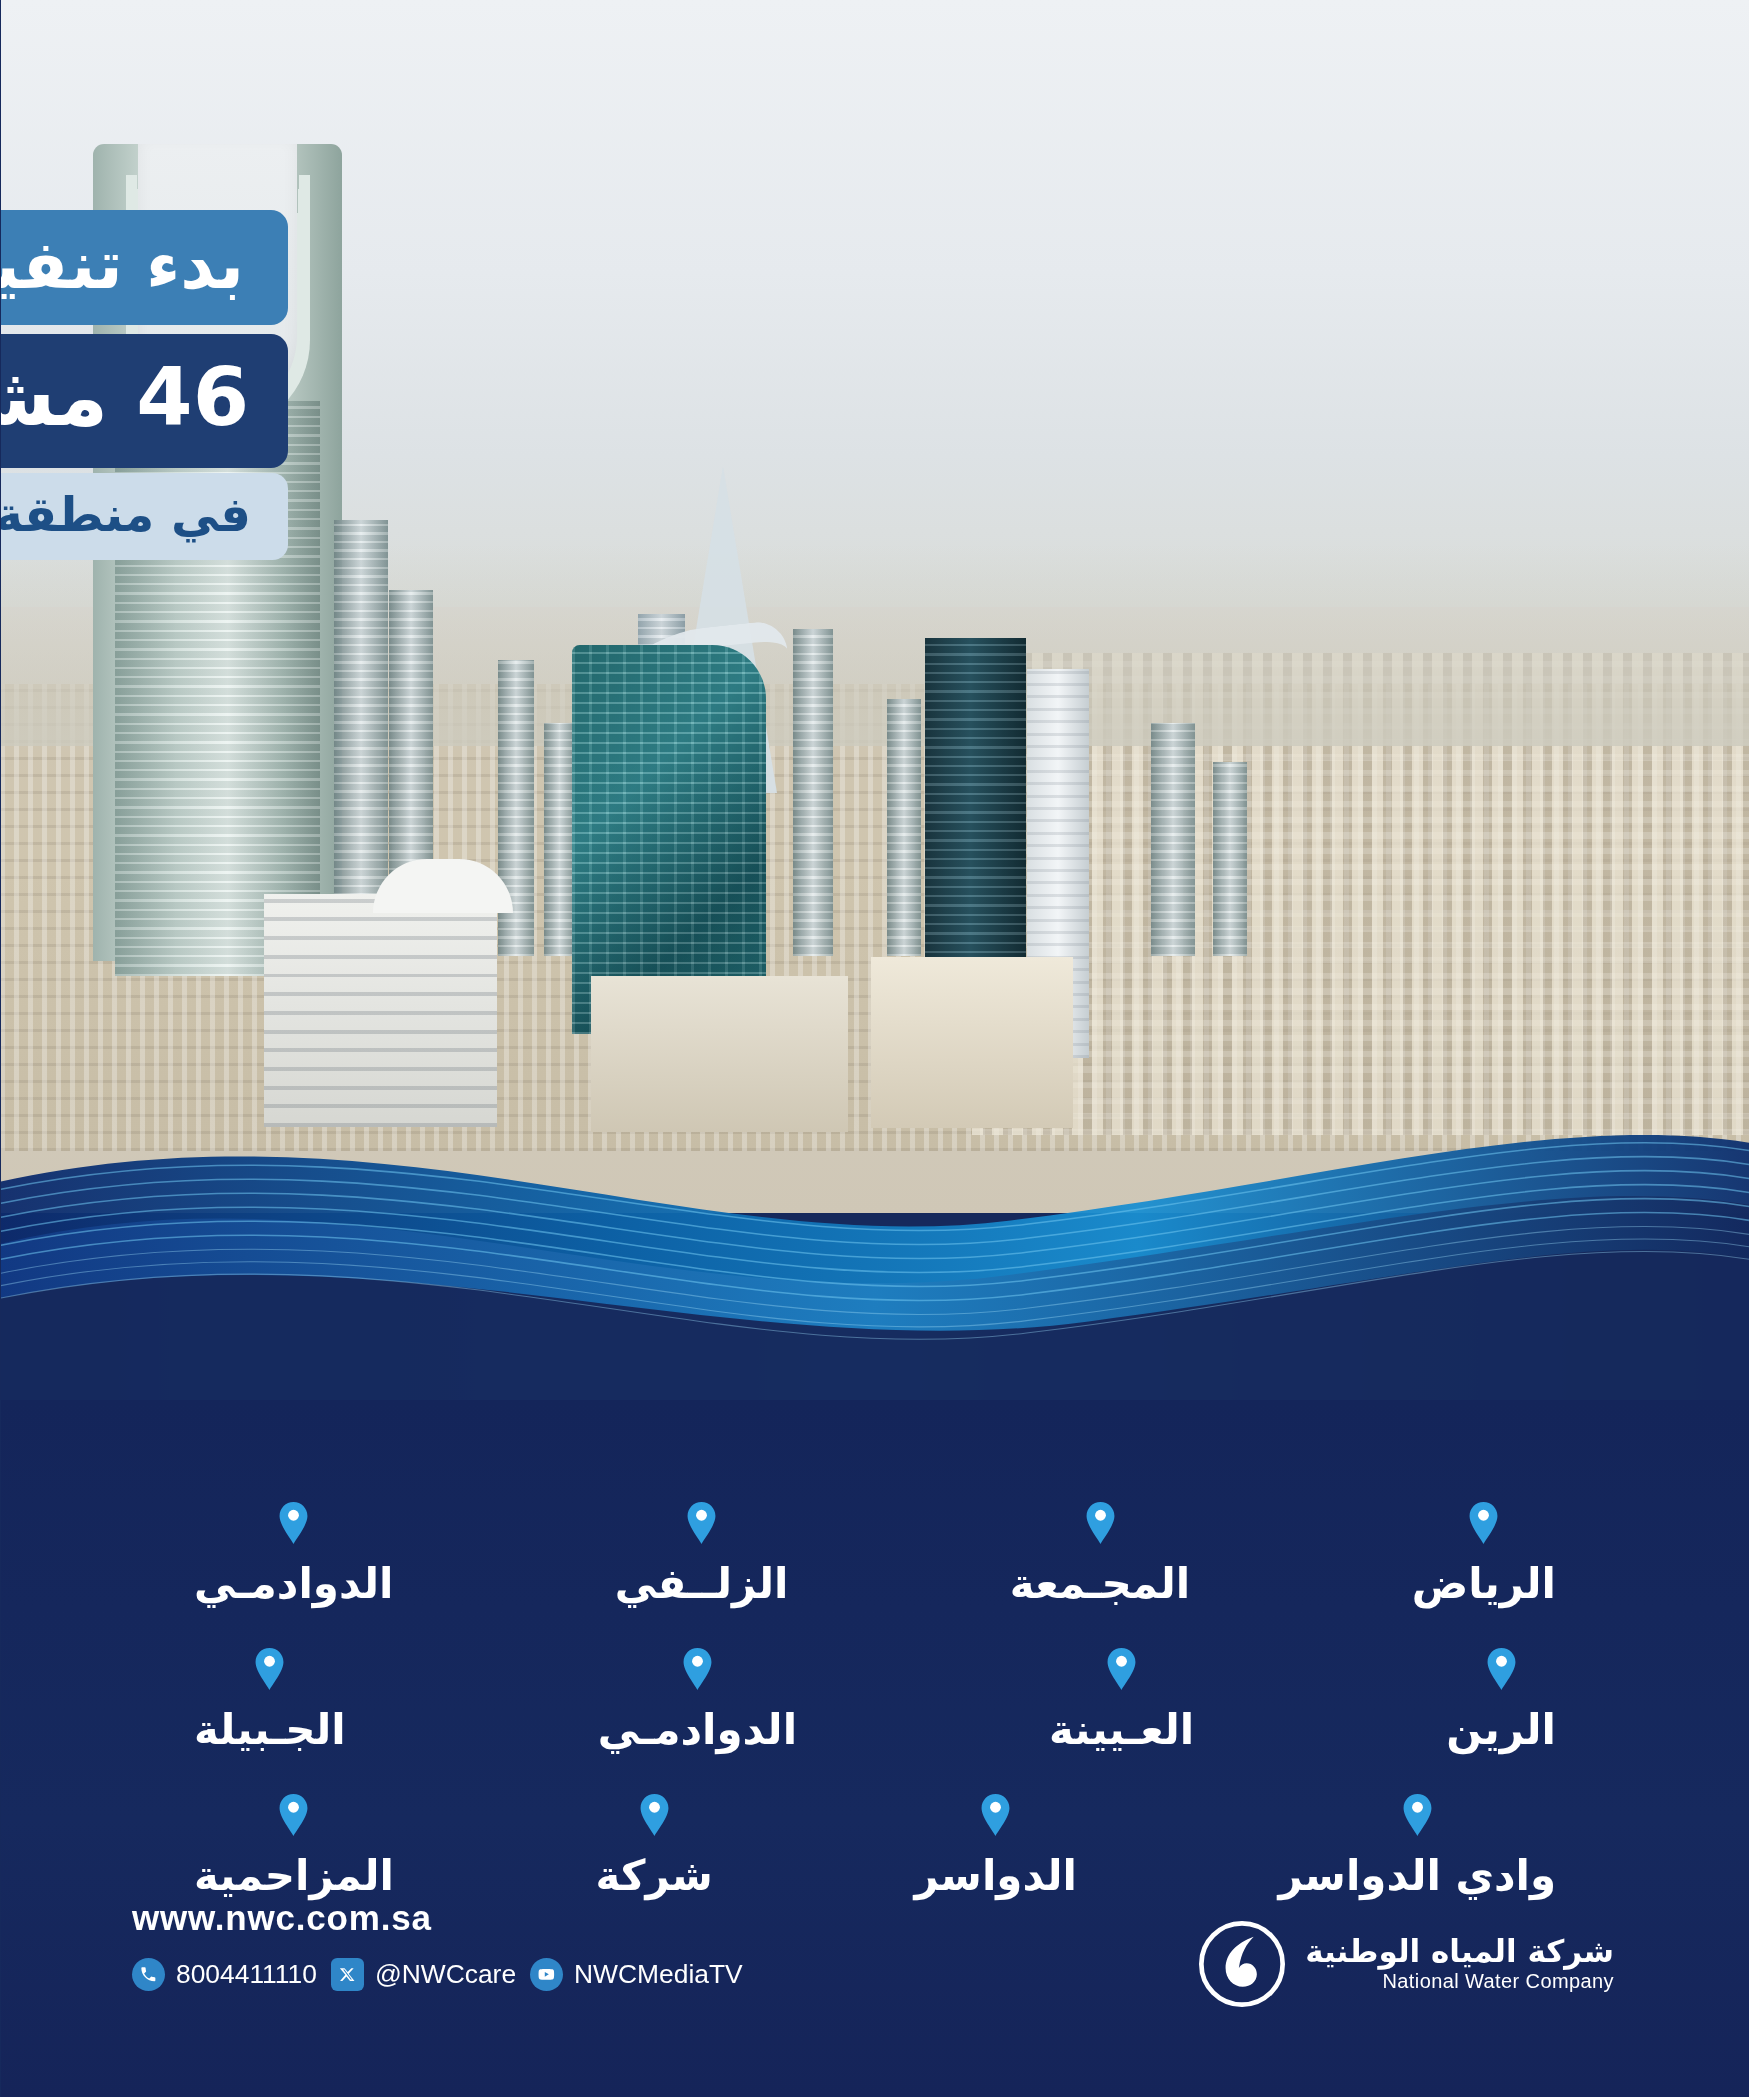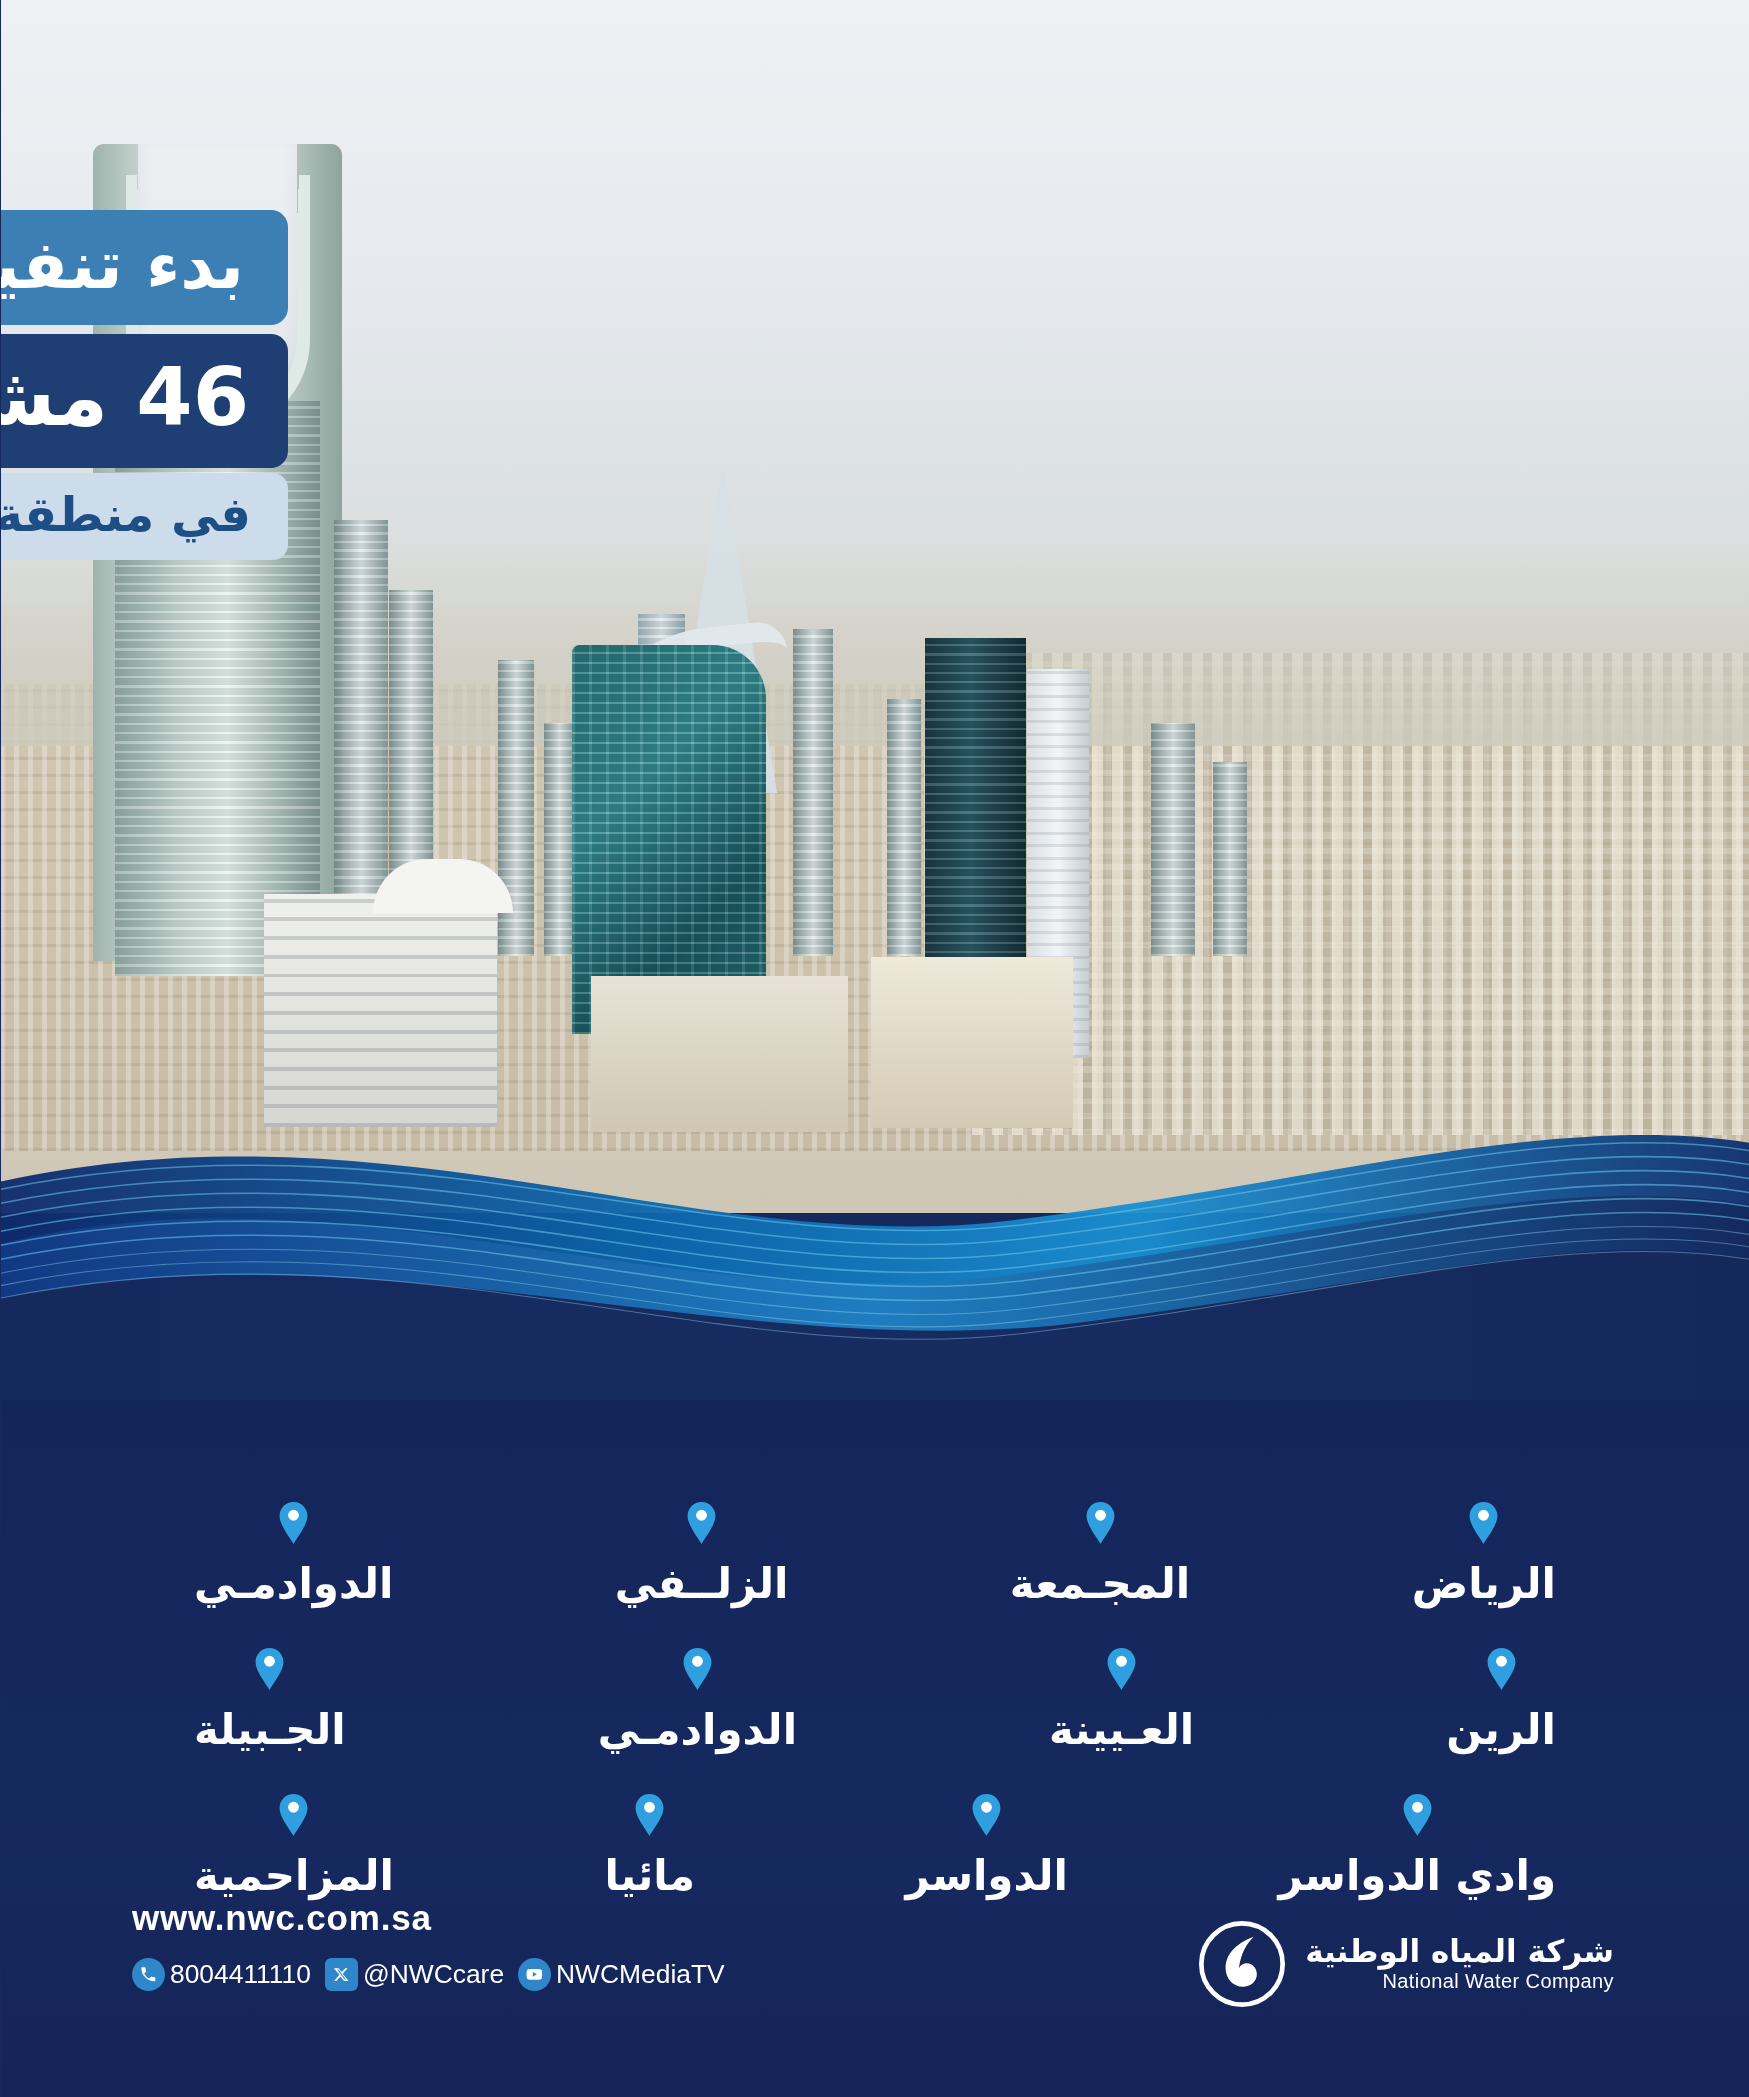--- a/index.html
+++ b/index.html
@@ -238,21 +238,21 @@
   
   .footer-left {
     position:absolute; left: 132px; top: 1898px; color:#ffffff;
     direction: ltr; text-align:left;
   }
   .site {
     font-size: 35px; font-weight: 700; letter-spacing: 0.8px; color:#ffffff; margin-bottom: 20px;
     font-family: "Liberation Sans", sans-serif;
   }
   .social-row { display:flex; flex-direction:row; align-items:center; gap: 14px; }
-  .social-item { display:flex; flex-direction:row; align-items:center; gap: 5px; }
+  .social-item { display:flex; flex-direction:row; align-items:center; gap: 11px; }
   .social-item span.txt {
     font-size: 26.4px; color:#ffffff; font-family: "Liberation Sans", sans-serif; font-weight:400;
   }
   .badge {
     width: 33px; height: 33px; border-radius: 50%;
     background:#2f86c8; display:flex; align-items:center; justify-content:center;
     flex: 0 0 auto;
   }
   .badge.x { background:#2f86c8; border-radius: 6.2px; }
   .badge svg { display:block; }
@@ -446,21 +446,21 @@
         </span>
         <span>الدواسر</span>
       </div>
       <div class="city">
         <span class="pin">
           <svg width="31" height="44" viewBox="0 0 40 56">
               <path d="M20 1C10 1 2 9 2 19c0 12 15 30 18 36 3-6 18-24 18-36C38 9 30 1 20 1z" fill="#2f9fe0"></path>
               <circle cx="20" cy="18" r="7" fill="#ffffff"></circle>
             </svg>
         </span>
-        <span>مائيا</span>
+        <span>شركة</span>
       </div>
       <div class="city">
         <span class="pin">
           <svg width="31" height="44" viewBox="0 0 40 56">
               <path d="M20 1C10 1 2 9 2 19c0 12 15 30 18 36 3-6 18-24 18-36C38 9 30 1 20 1z" fill="#2f9fe0"></path>
               <circle cx="20" cy="18" r="7" fill="#ffffff"></circle>
             </svg>
         </span>
         <span>المزاحمية</span>
       </div>

